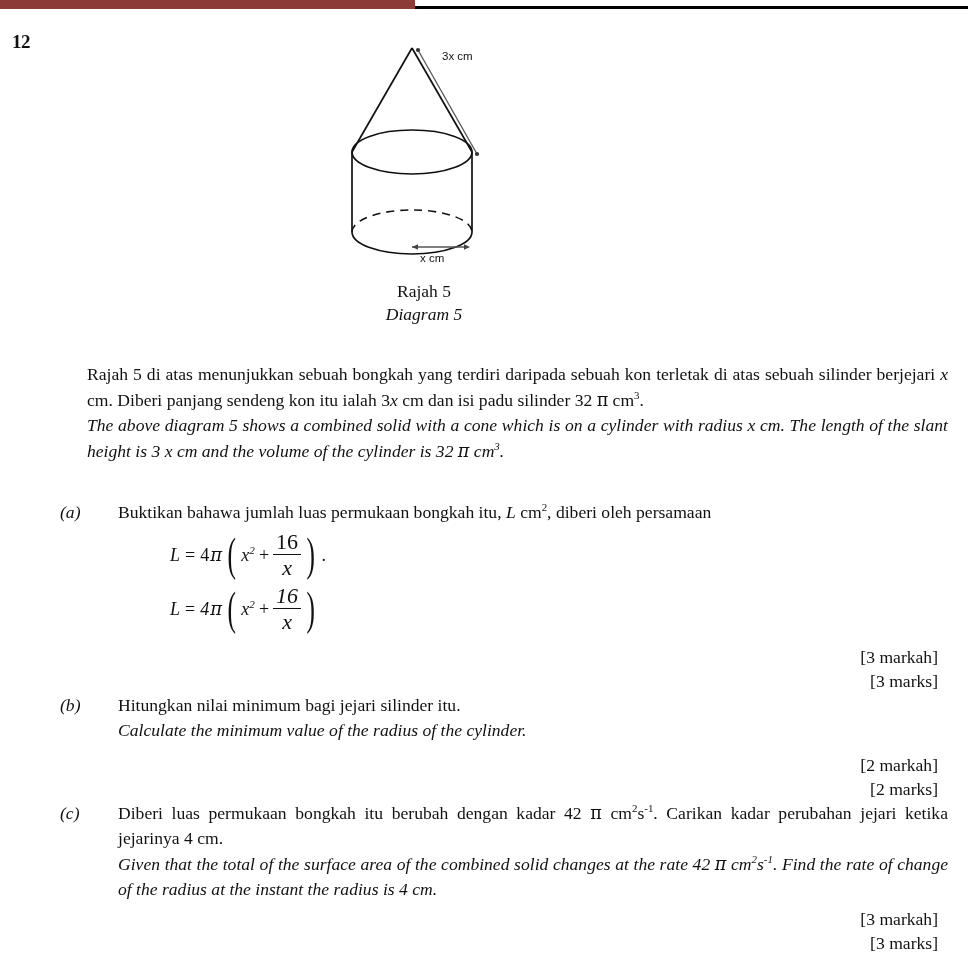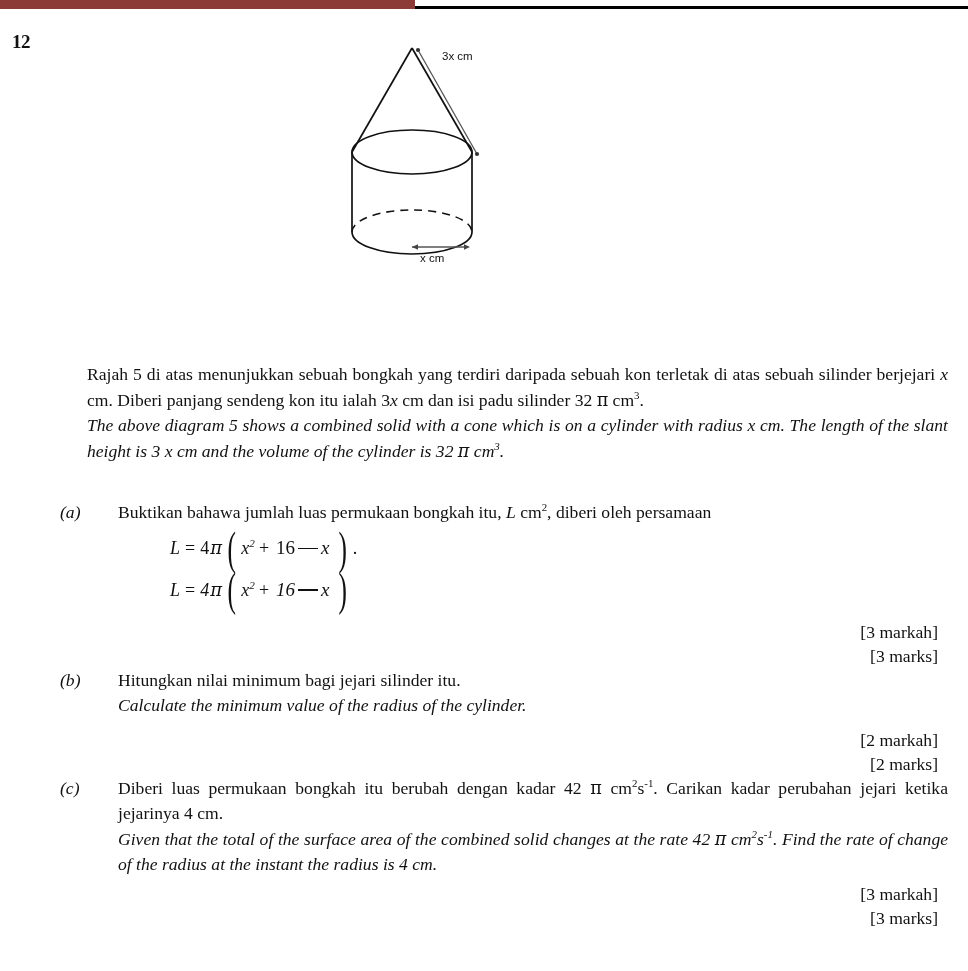--- a/index.html
+++ b/index.html
@@ -128,23 +128,23 @@
   }
   .inner {
     display: flex;
     align-items: center;
     margin: 0 2px;
   }
   .inner .term { font-style: italic; margin-right: 4px; }
   .plus { margin-right: 4px; }
   .frac {
     display: inline-flex;
-    flex-direction: row;
+    flex-direction: column;
     align-items: center;
-    font-size: 19px;
+    font-size: 22px;
     line-height: 1.06;
   }
   .frac .num { padding: 0 3px; }
   .frac .bar {
     width: 100%;
     min-width: 20px;
     height: 1.4px;
     background: #111;
     margin: 1px 0;
   }
@@ -195,20 +195,24 @@
     <circle cx="143" cy="120" r="2.1" fill="#333"></circle>
 
     <line x1="78" y1="213" x2="134" y2="213" stroke="#555" stroke-width="1.3"></line>
     <polygon points="78,213 84,210.2 84,215.8" fill="#444"></polygon>
     <polygon points="136,213 130,210.2 130,215.8" fill="#444"></polygon>
 
     <text x="108" y="26" font-family="Liberation Sans, sans-serif" font-size="11.5" fill="#111">3x cm</text>
     <text x="86" y="228" font-family="Liberation Sans, sans-serif" font-size="11.5" fill="#111">x cm</text>
   </svg>
 
+  <div class="caption">
+    <div>Rajah 5</div>
+    <div class="en">Diagram 5</div>
+  </div>
 </div>
 
 <div class="content">
 
   <div class="para-block">
     <p class="justify">
       <span>Rajah 5 di atas menunjukkan sebuah bongkah yang terdiri daripada sebuah kon terletak di atas sebuah</span>
       <span>silinder berjejari </span><span class="var">x</span><span> cm. Diberi panjang sendeng kon itu ialah 3</span><span class="var">x</span><span> cm dan isi padu silinder  32 </span><span class="pi">π</span><span> cm</span><sup>3</sup><span>.</span>
     </p>
     <p class="justify en">

